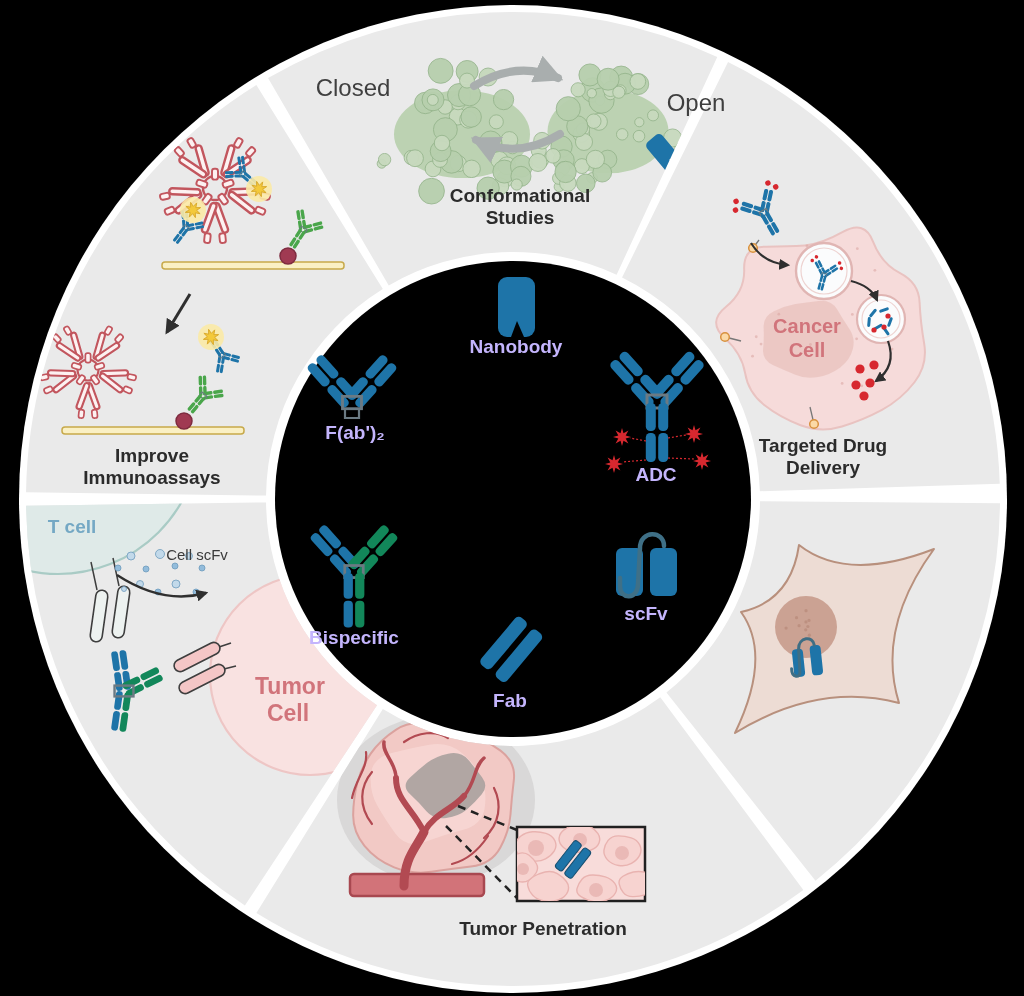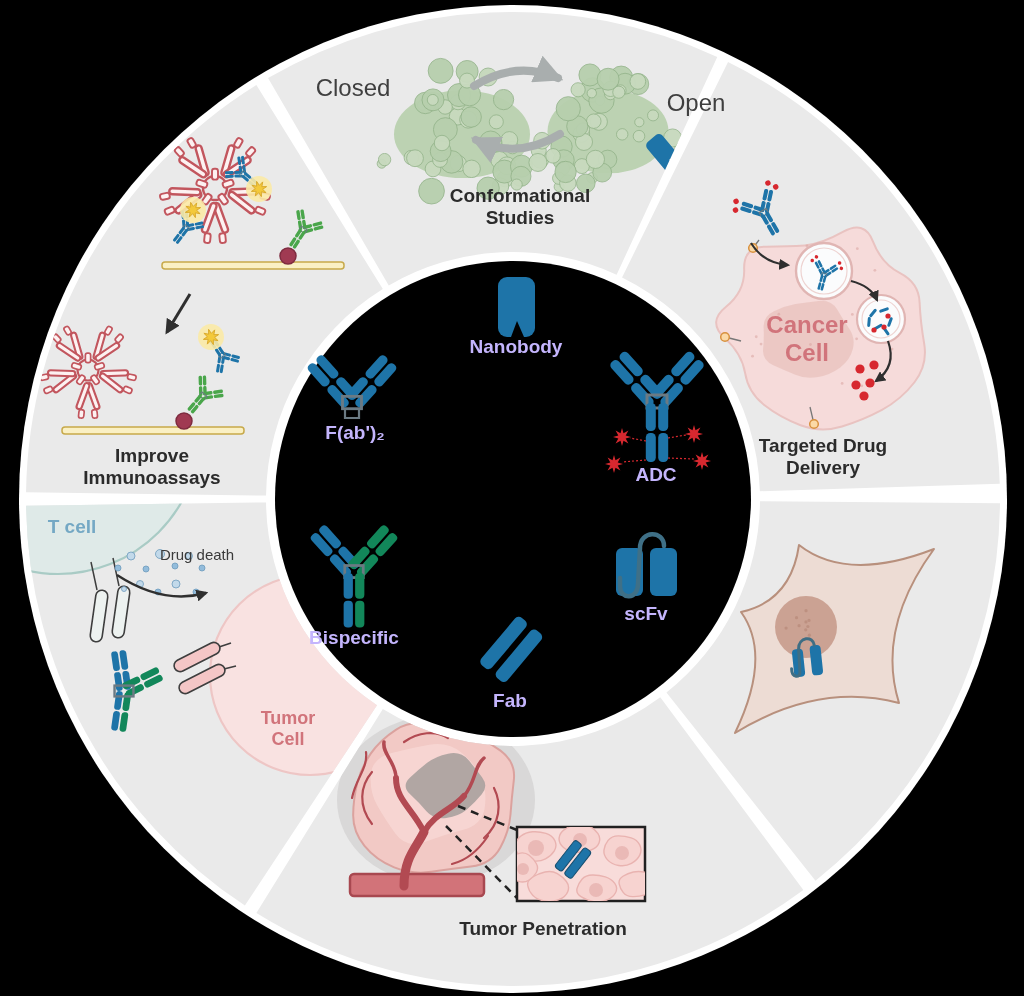--- a/index.html
+++ b/index.html
@@ -3,21 +3,21 @@
 <meta charset="utf-8">
 <style>
   html,body{margin:0;padding:0;background:#000;}
   .stage{position:relative;width:1024px;height:996px;background:#000;overflow:hidden;
          font-family:"Liberation Sans",sans-serif;border-radius:6px;}
   svg{position:absolute;left:0;top:0;}
   .lbl{position:absolute;transform:translate(-50%,-50%);text-align:center;line-height:1.18;
        color:#2b2b2b;z-index:3;}
   .title{font-weight:700;font-size:19px;}
   .sub{font-size:24px;color:#3f3f3f;white-space:nowrap;}
-  .cellpink{font-weight:700;font-size:24px;color:#d1747b;}
+  .cellpink{font-weight:700;font-size:20px;color:#d1747b;}
   .tcell{font-weight:700;font-size:19px;color:#74a8c4;white-space:nowrap;text-align:center;}
   .small{font-size:15px;color:#3a3a3a;white-space:nowrap;}
   .clabel{font-weight:600;font-size:19px;color:#c4b5fd;white-space:nowrap;}
 </style>
 </head>
 <body>
 
 <div class="stage">
   <svg id="scene" width="1024" height="996" viewBox="0 0 1024 996">
       <defs>
@@ -673,22 +673,22 @@
       </g>
     </svg>
 
   <div class="lbl sub" style="left:353px;top:88px">Closed</div>
   <div class="lbl sub" style="left:696px;top:103px">Open</div>
   <div class="lbl title" style="left:520px;top:207px;width:180px">Conformational Studies</div>
   <div class="lbl title" style="left:823px;top:457px;width:160px">Targeted Drug Delivery</div>
   <div class="lbl cellpink" style="left:807px;top:339px;width:84px">Cancer Cell</div>
   <div class="lbl title" style="left:543px;top:929px;width:320px">Tumor Penetration</div>
   <div class="lbl tcell" style="left:72px;top:527px">T cell</div>
-  <div class="lbl small" style="left:197px;top:555px">Drug death</div>
-  <div class="lbl cellpink" style="left:288px;top:729px;width:66px;font-size:18px">Tumor Cell</div>
+  <div class="lbl small" style="left:197px;top:555px">Cell scFv</div>
+  <div class="lbl cellpink" style="left:288px;top:700px;width:66px;font-size:23px">Tumor Cell</div>
   <div class="lbl title" style="left:152px;top:467px;width:190px">Improve Immunoassays</div>
 
   <div class="lbl clabel" style="left:516px;top:347px">Nanobody</div>
   <div class="lbl clabel" style="left:355px;top:433px">F(ab')₂</div>
   <div class="lbl clabel" style="left:656px;top:475px">ADC</div>
   <div class="lbl clabel" style="left:354px;top:638px">Bispecific</div>
   <div class="lbl clabel" style="left:646px;top:614px">scFv</div>
   <div class="lbl clabel" style="left:510px;top:701px">Fab</div>
 </div>
 

